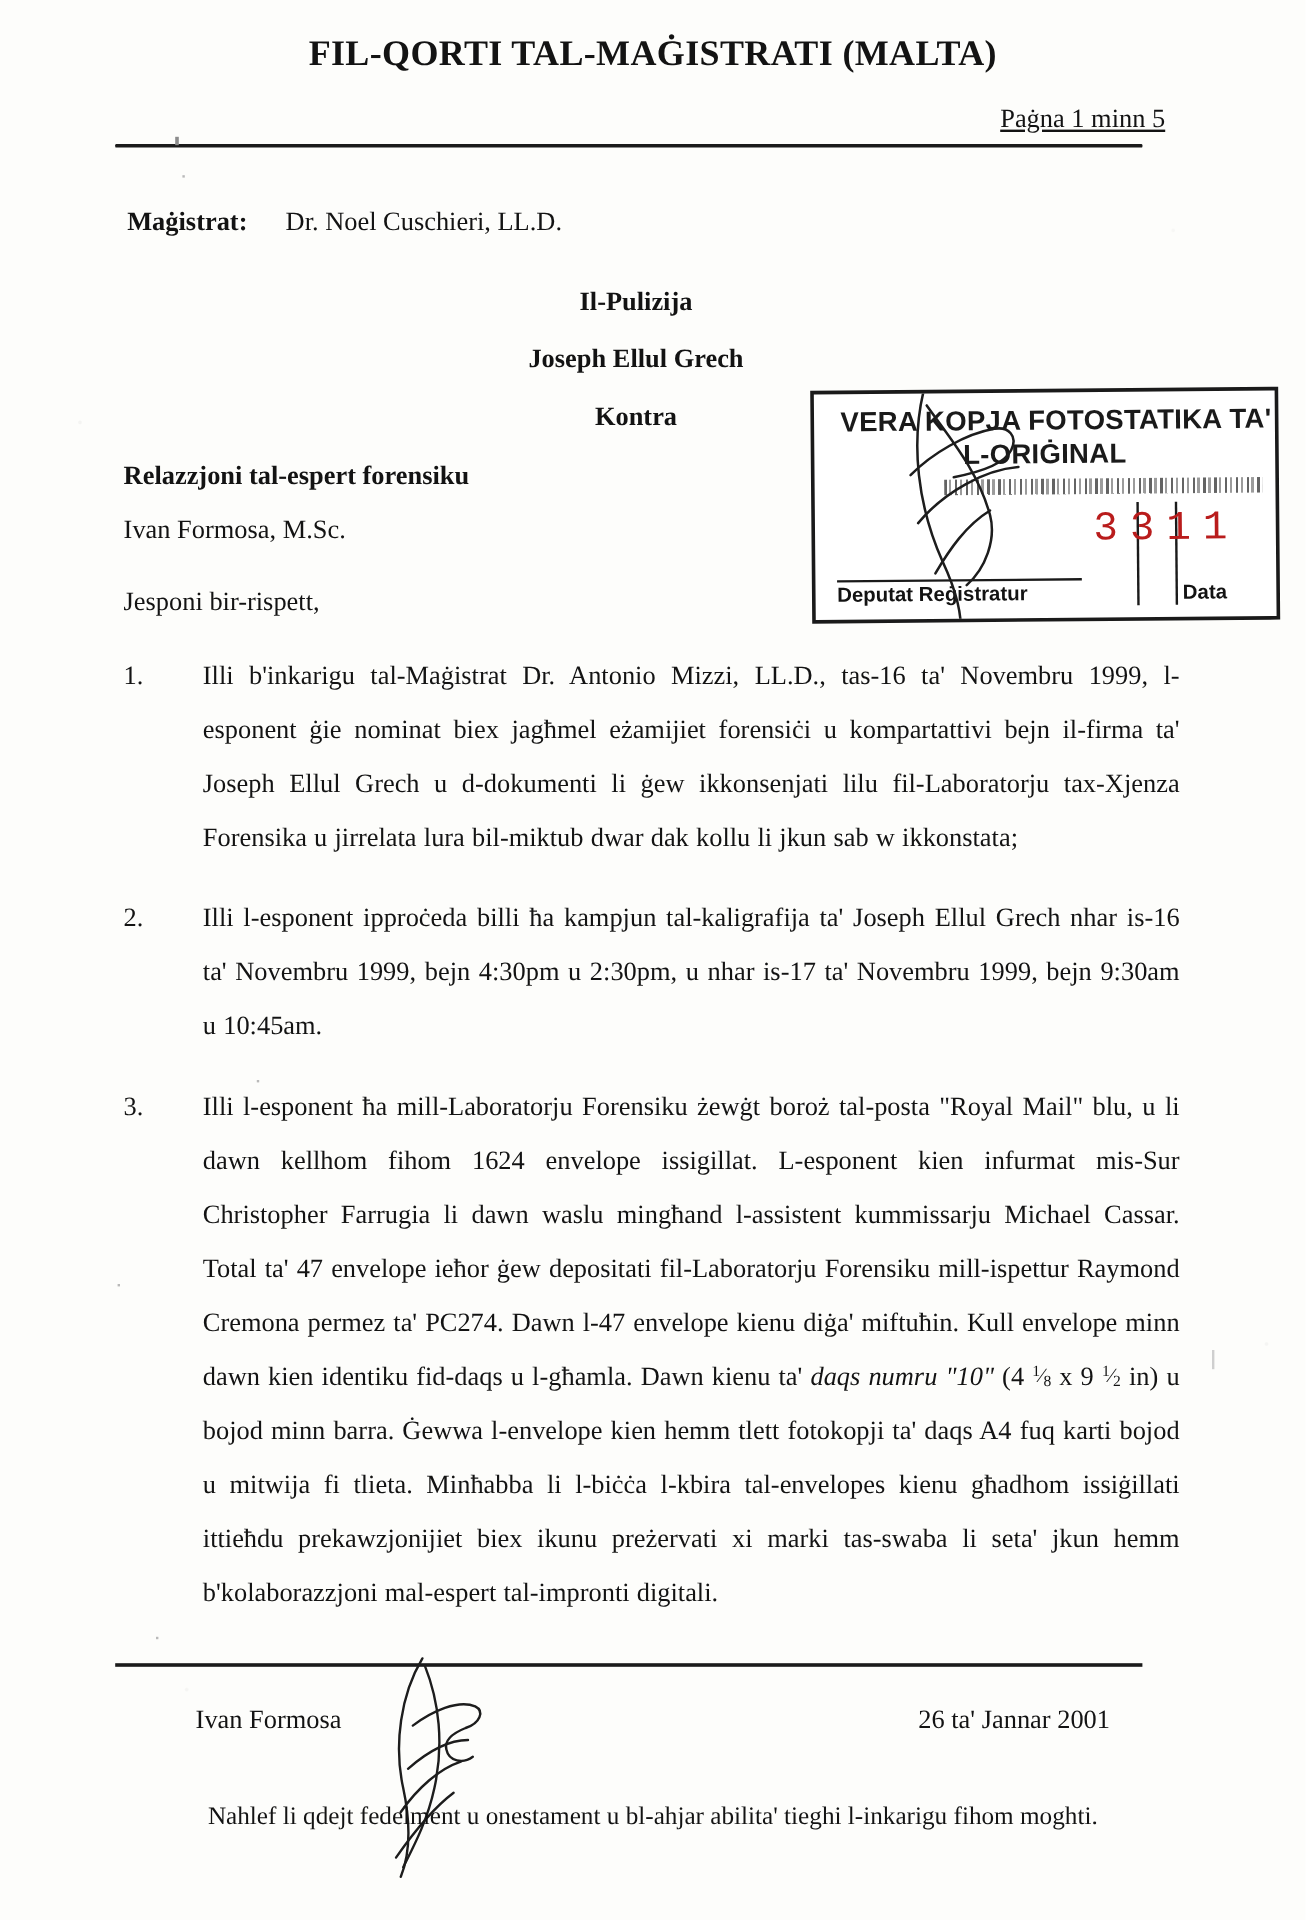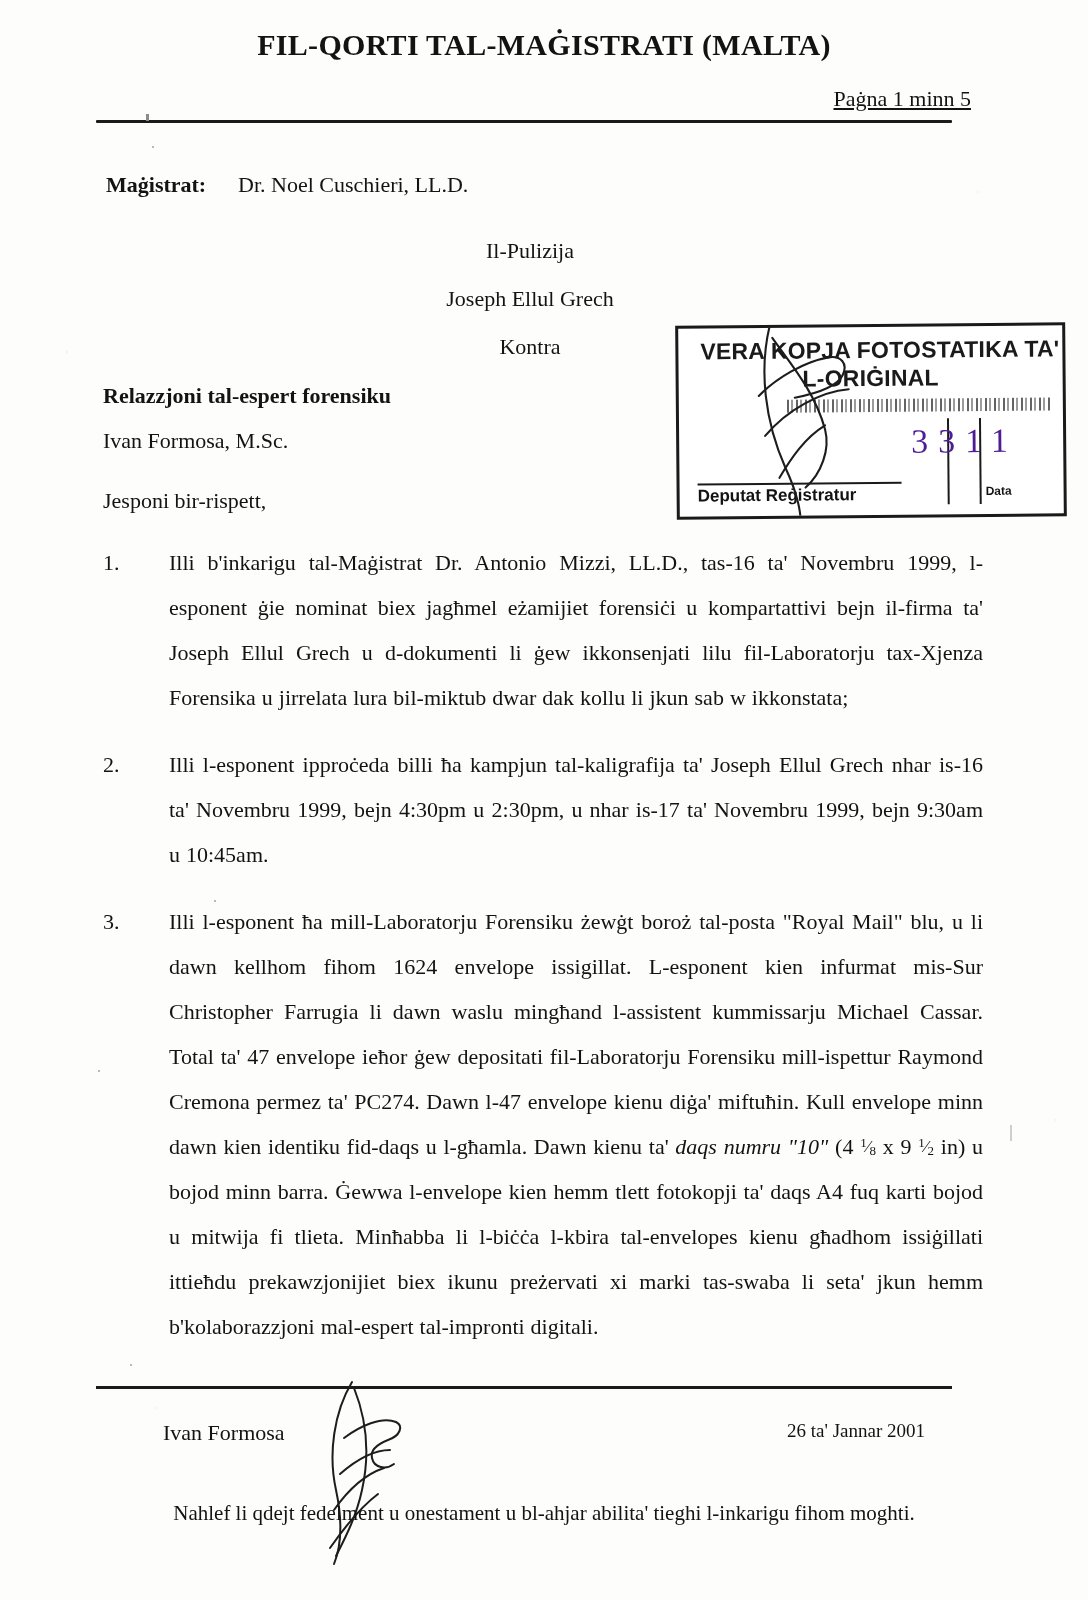--- a/index.html
+++ b/index.html
@@ -82,21 +82,21 @@
     width: 132px;
   }
   .parties {
     position: absolute;
     top: 238px;
     left: 300px;
     width: 460px;
     text-align: center;
     font-size: 22px;
   }
-  .parties div { margin-bottom: 22px; }
+  .parties div { margin-bottom: 22px; font-weight: bold; }
 
   .report-title {
     position: absolute;
     top: 383px;
     left: 103px;
     font-size: 22px;
     font-weight: bold;
   }
   .report-author {
     position: absolute;
@@ -201,30 +201,30 @@
     left: 18px;
     font-family: "Liberation Sans", "DejaVu Sans", sans-serif;
     font-size: 17px;
     font-weight: bold;
   }
   .stamp-label-data {
     position: absolute;
     top: 158px;
     left: 306px;
     font-family: "Liberation Sans", "DejaVu Sans", sans-serif;
-    font-size: 12px;
+    font-size: 17px;
     font-weight: bold;
   }
   .stamp-date {
     position: absolute;
     top: 96px;
     left: 232px;
-    font-family: Liberation Serif, serif;
+    font-family: Liberation Mono, monospace;
     font-size: 34px;
-    color: #4c1d95;
+    color: #b91c1c;
     letter-spacing: 10px;
   }
   .stamp-div {
     position: absolute;
     width: 2px;
     background: #1a1a1a;
     top: 92px;
     height: 86px;
   }
   .stamp-div.d1 { left: 268px; }
@@ -250,21 +250,21 @@
   .footer-name {
     position: absolute;
     top: 1420px;
     left: 163px;
     font-size: 22px;
   }
   .footer-date {
     position: absolute;
     top: 1420px;
     right: 186px;
-    font-size: 19px;
+    font-size: 22px;
     font-family: Liberation Serif, serif;
   }
   .footer-oath {
     position: absolute;
     top: 1501px;
     left: 0;
     width: 1088px;
     text-align: center;
     font-size: 21px;
   }

